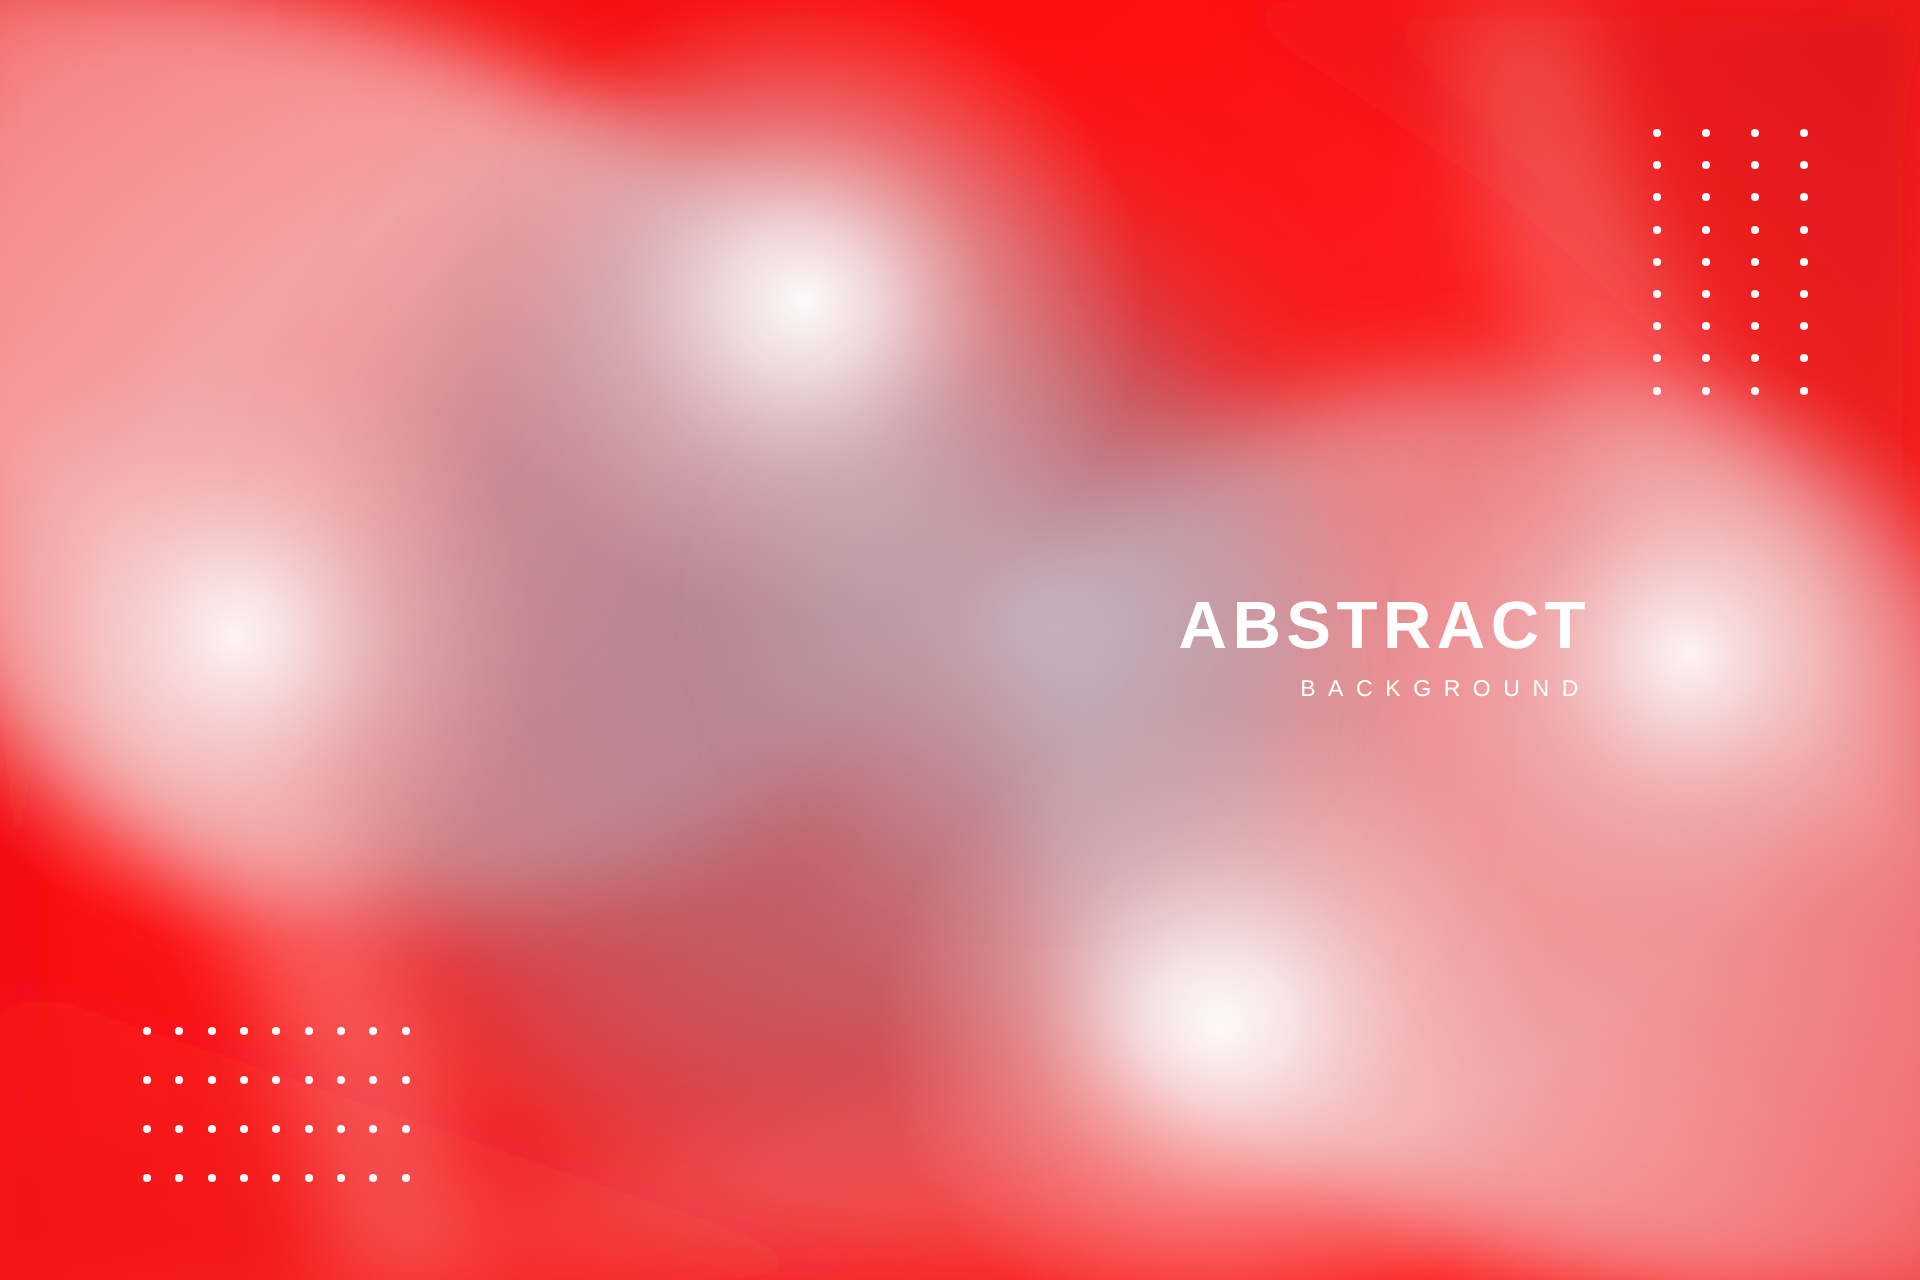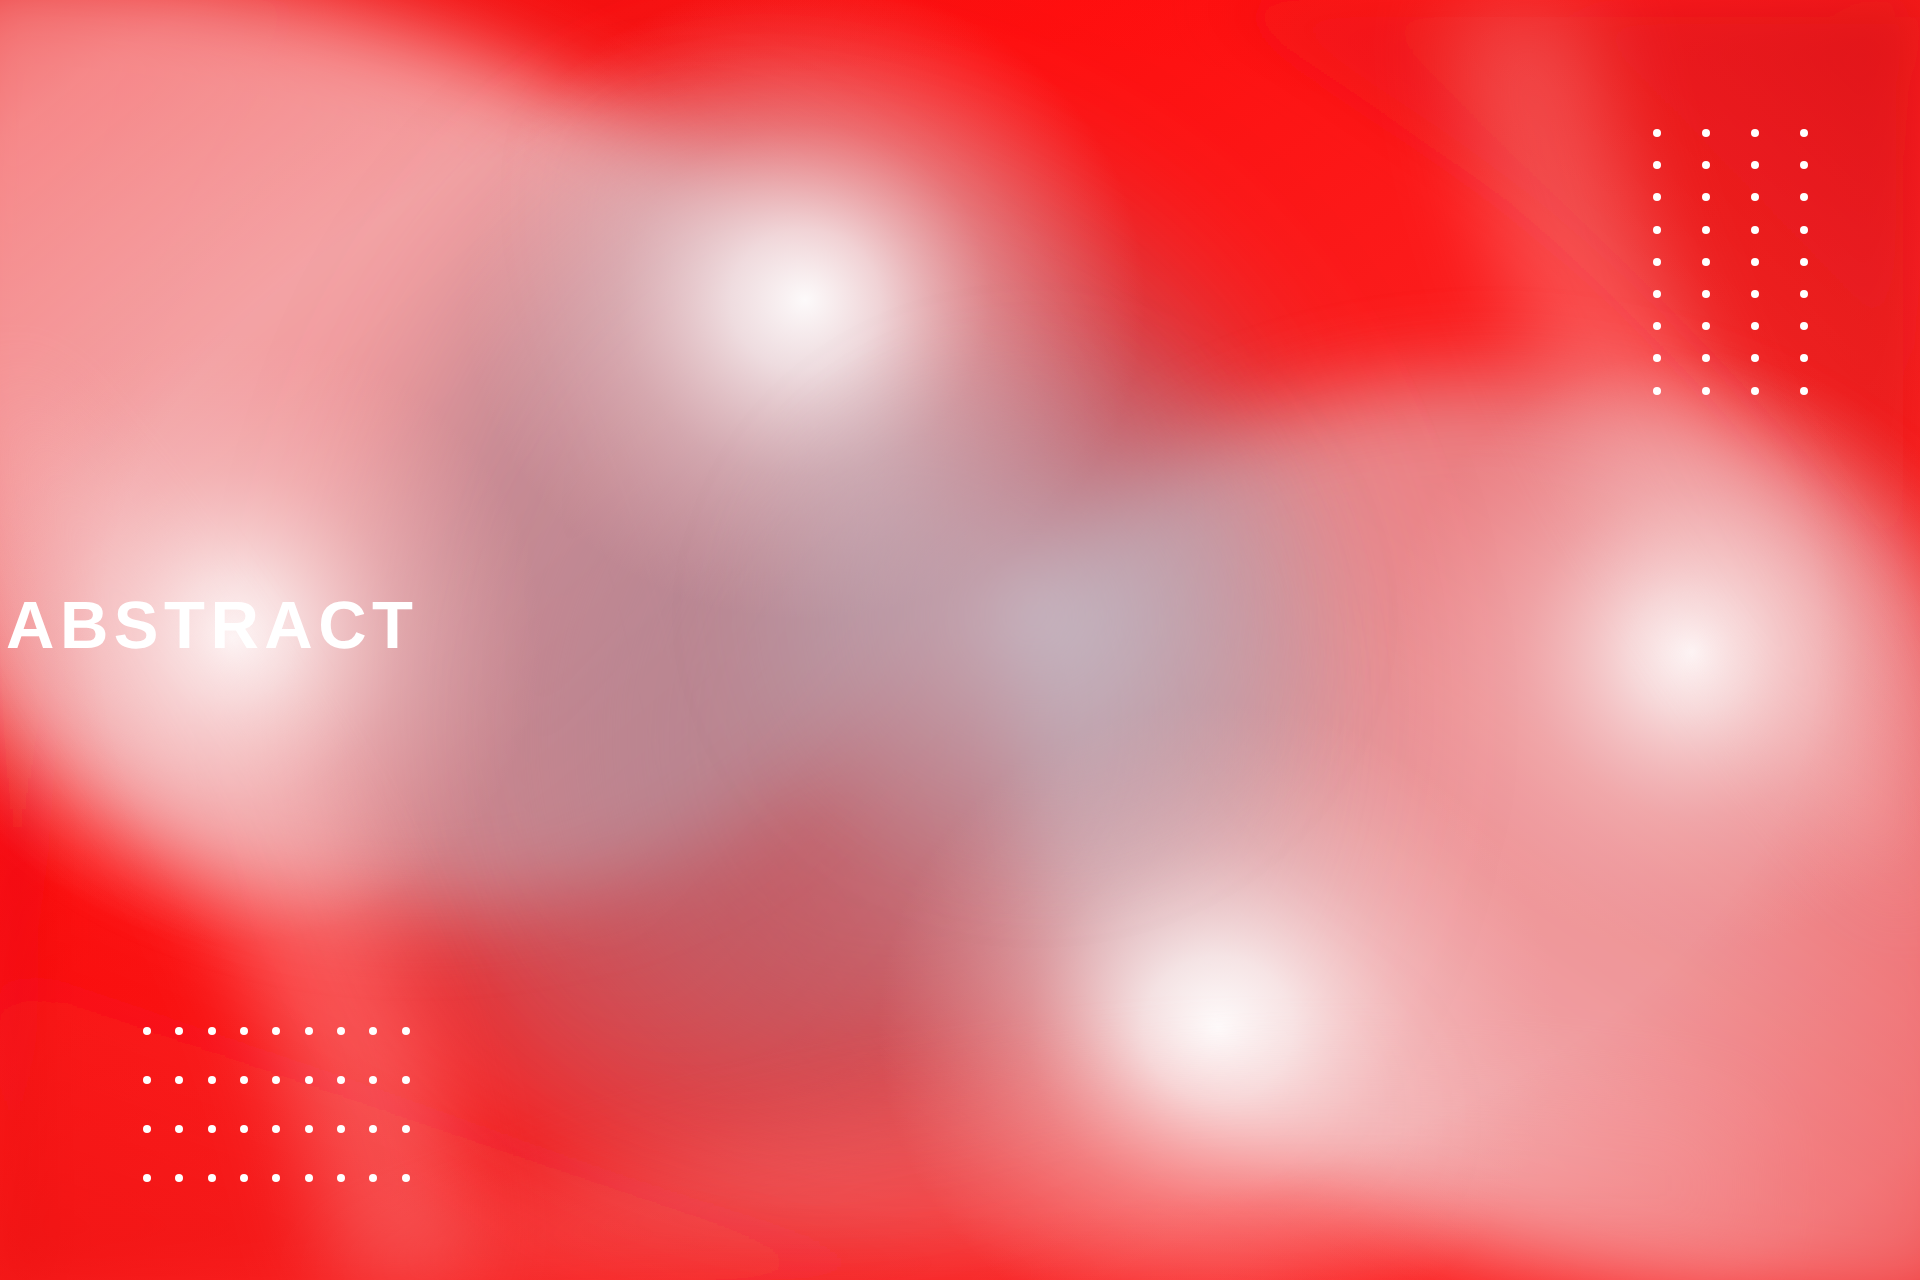--- a/index.html
+++ b/index.html
@@ -55,21 +55,21 @@
     grid-template-columns: repeat(9, 32.3px);
     grid-template-rows: repeat(4, 49px);
   }
 
   
   #headline-block {
     position: absolute;
     left: 0;
     top: 592px;
     width: 1591px;
-    text-align: left;
+    text-align: right;
     pointer-events: none;
   }
   #title-abstract {
     display: block;
     font-family: "Liberation Sans", sans-serif;
     font-weight: 700;
     font-size: 67px;
     line-height: 1;
     letter-spacing: 5.5px;
     color: #ffffff;
@@ -326,15 +326,16 @@
     <span class="dot"></span>
     <span class="dot"></span>
     <span class="dot"></span>
     <span class="dot"></span>
     <span class="dot"></span>
     <span class="dot"></span>
   </div>
 
   <div id="headline-block">
     <span id="title-abstract">ABSTRACT</span>
+    <span id="subtitle-background">BACKGROUND</span>
   </div>
 
 </div>
 
 </body></html>

